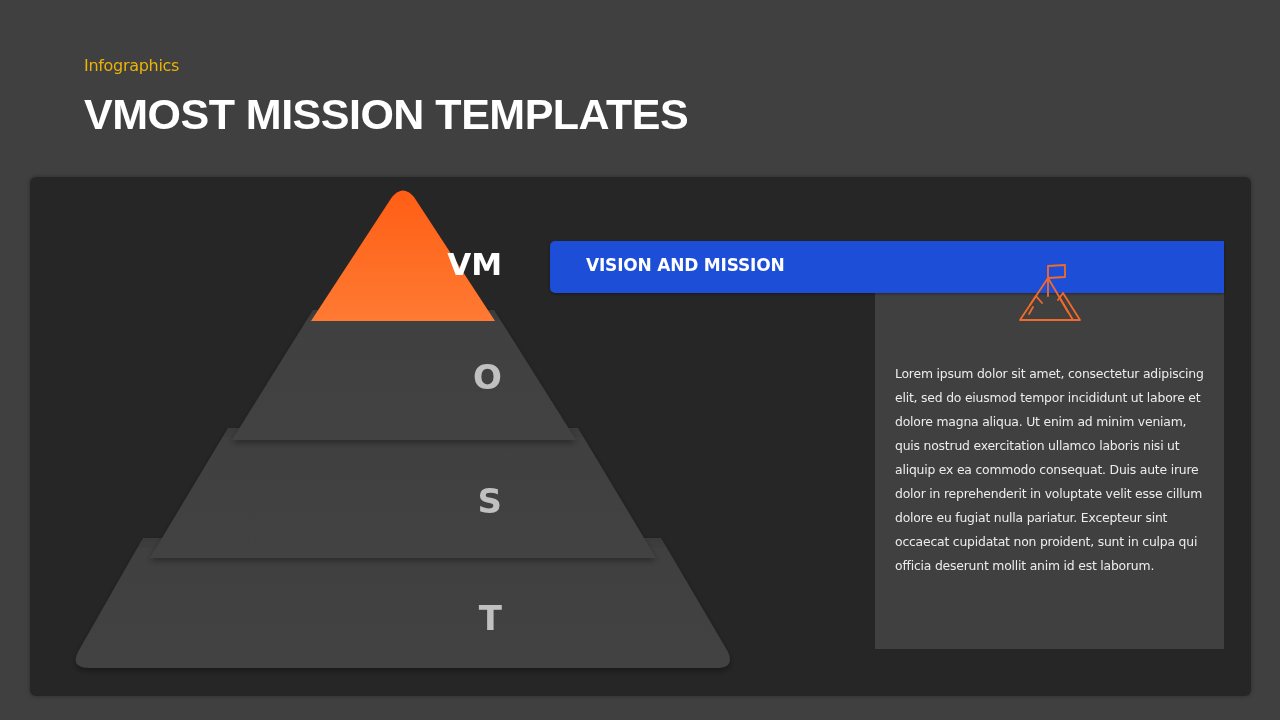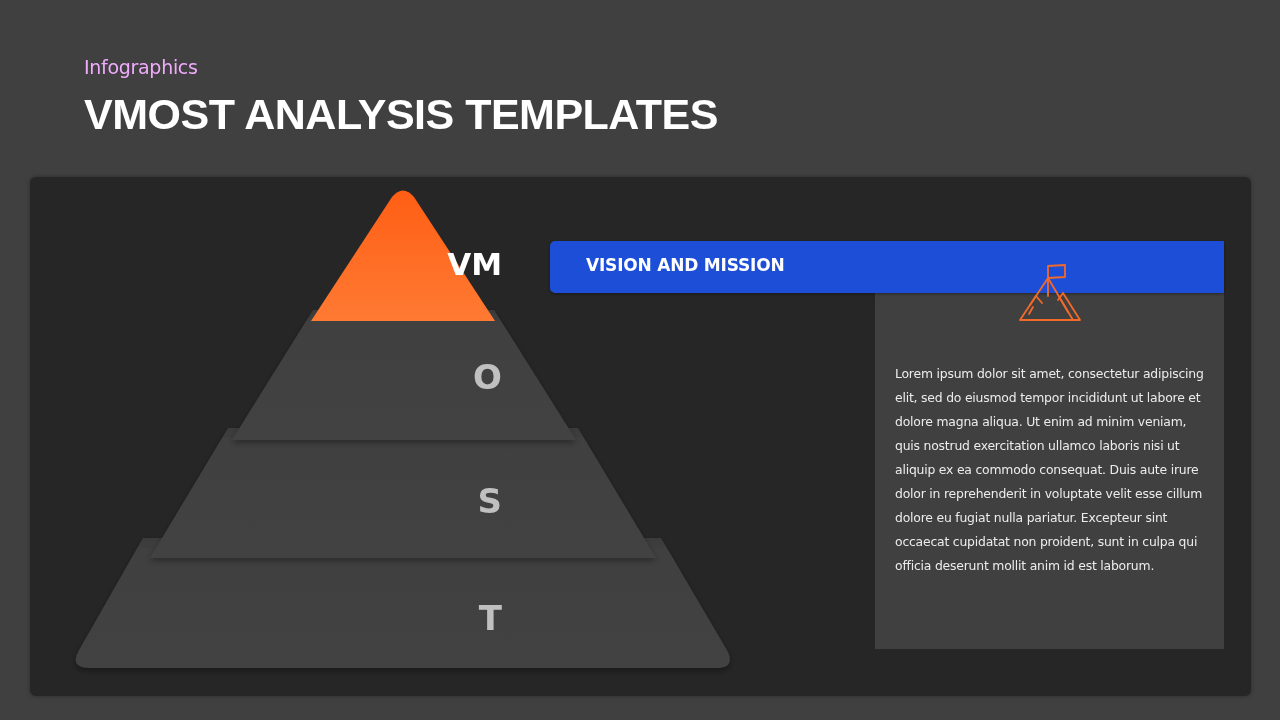--- a/index.html
+++ b/index.html
@@ -1,32 +1,32 @@
 <!DOCTYPE html>
 <html><head>
 <meta charset="utf-8">
 <style>
   html,body{margin:0;padding:0;}
   body{width:1280px;height:720px;background:#404040;position:relative;overflow:hidden;font-family:"Liberation Sans",sans-serif;}
-  .subtitle{position:absolute;left:84px;top:56px;font-size:19px;color:#f0abfc;font-family:"DejaVu Sans",sans-serif;letter-spacing:-0.3px;}
+  .subtitle{position:absolute;left:84px;top:56px;font-size:16px;color:#eab308;font-family:"DejaVu Sans",sans-serif;letter-spacing:-0.3px;}
   .title{position:absolute;left:84px;top:90px;font-size:43px;font-weight:bold;color:#ffffff;letter-spacing:-0.5px;}
   .card{position:absolute;left:30px;top:177px;width:1221px;height:519px;background:#262626;border-radius:6px;box-shadow:0 0 4px rgba(0,0,0,0.35);}
   svg.pyr{position:absolute;left:0;top:0;}
   .lbl{position:absolute;font-family:"DejaVu Sans",sans-serif;font-weight:bold;text-align:right;width:200px;}
   .callout-head{position:absolute;left:550px;top:241px;width:674px;height:52px;background:#1d4ed8;border-radius:5px 0 0 5px;box-shadow:0 1px 3px rgba(0,0,0,0.4);}
   .callout-head span{position:absolute;left:36px;top:14px;font-family:"DejaVu Sans",sans-serif;font-weight:bold;font-size:17px;color:#ffffff;letter-spacing:-0.2px;}
   .callout-body{position:absolute;left:875px;top:241px;width:349px;height:408px;background:#404040;}
   .callout-text{position:absolute;left:895px;top:362px;width:310px;font-family:"DejaVu Sans",sans-serif;font-size:12.4px;line-height:24px;color:#ececec;text-align:left;letter-spacing:-0.2px;}
   .icon{position:absolute;left:1016px;top:262px;width:68px;height:62px;}
 </style>
 </head>
 <body>
 
 <div class="subtitle">Infographics</div>
-<div class="title">VMOST ANALYSIS TEMPLATES</div>
+<div class="title">VMOST MISSION TEMPLATES</div>
 
 <div class="card"></div>
 
 <svg class="pyr" width="1280" height="720">
   <defs>
     <linearGradient id="og" x1="0" y1="0" x2="0" y2="1">
       <stop offset="0" stop-color="#ff5e14"></stop>
       <stop offset="1" stop-color="#ff7a33"></stop>
     </linearGradient>
     <linearGradient id="lg" x1="0" y1="0" x2="0" y2="1">

